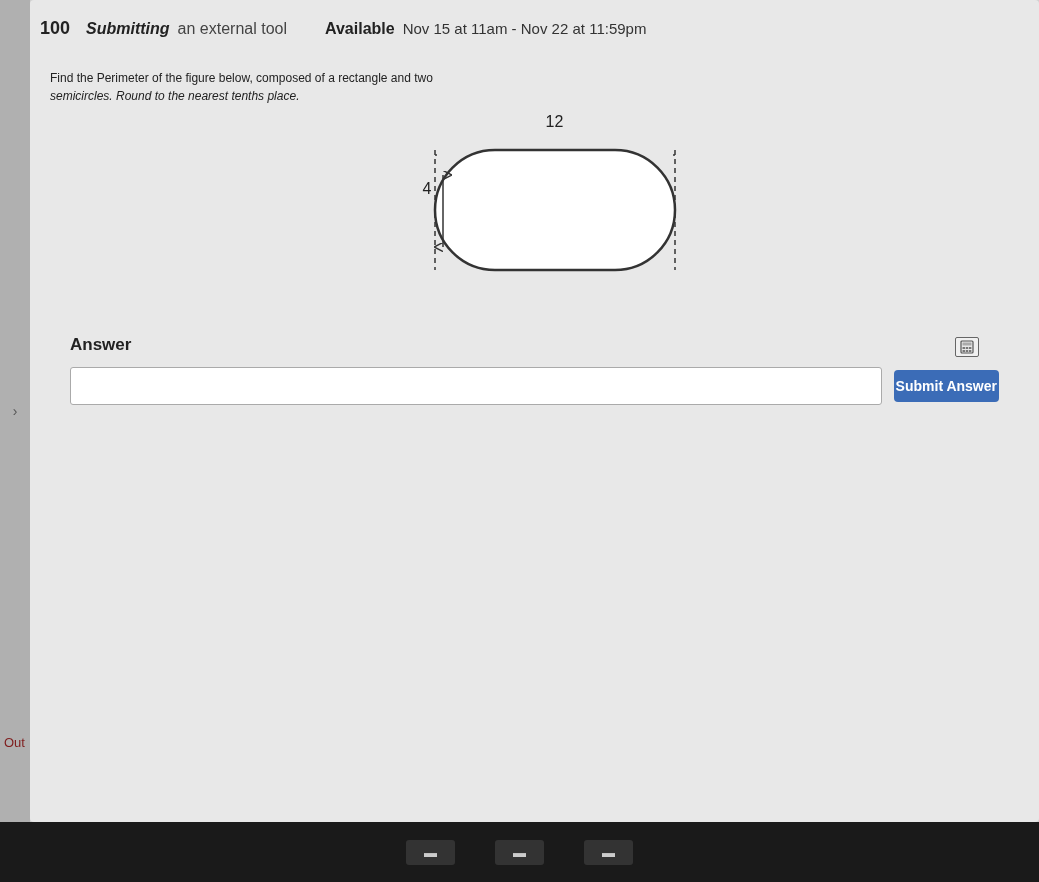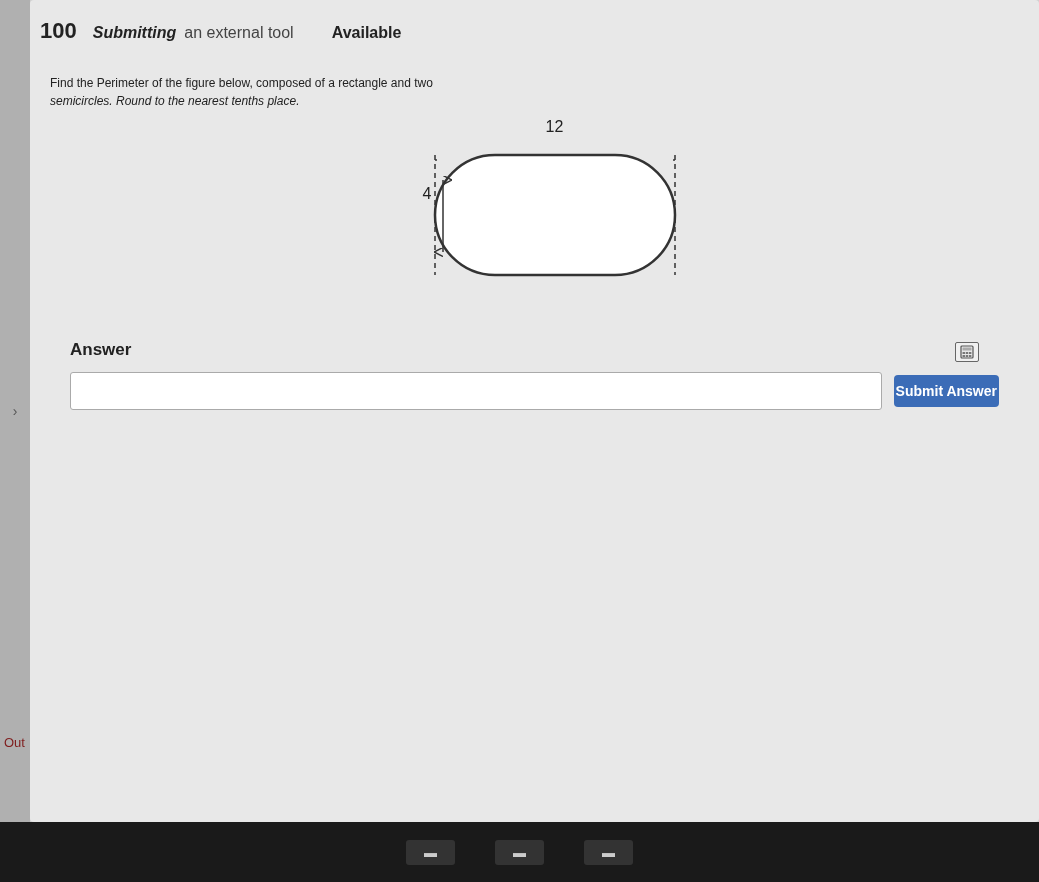--- a/index.html
+++ b/index.html
@@ -34,21 +34,21 @@
 
     .header-bar {
       display: flex;
       align-items: baseline;
       padding: 18px 20px 10px 10px;
       gap: 8px;
       flex-wrap: wrap;
     }
 
     .points-label {
-      font-size: 22px;
+      font-size: 18px;
       font-weight: bold;
       color: #222;
       margin-right: 8px;
     }
 
     .submitting-label {
       font-size: 16px;
       font-weight: bold;
       color: #222;
       font-style: italic;
@@ -243,20 +243,21 @@
     <span class="nav-arrow">›</span>
   </div>
 
   <div class="main-content">
 
     <div class="header-bar">
       <span class="points-label">100</span>
       <span class="submitting-label">Submitting</span>
       <span class="external-tool-label">an external tool</span>
       <span class="available-label">Available</span>
+      <span class="available-dates">Nov 15 at 11am - Nov 22 at 11:59pm</span>
     </div>
 
     <div class="question-area">
       <div class="question-text">
         <span>Find the Perimeter of the figure below, composed of a rectangle and two</span>
         <br>
         <em><span>semicircles. Round to the nearest tenths place.</span></em>
       </div>
 
       <div class="figure-container">

